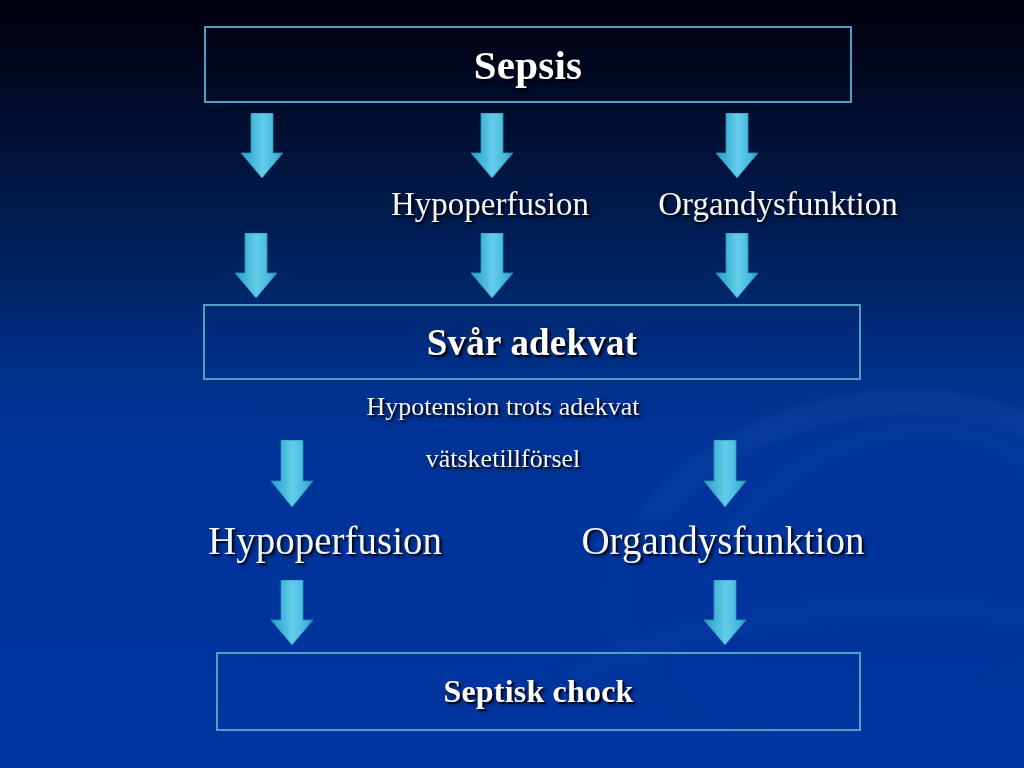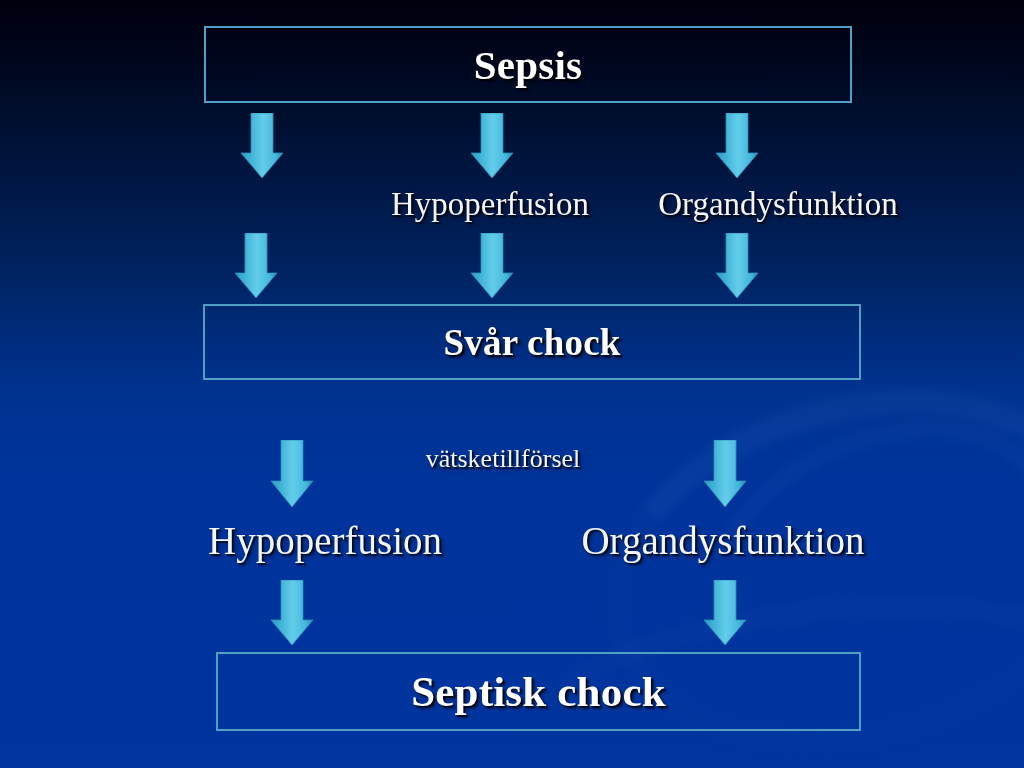--- a/index.html
+++ b/index.html
@@ -82,21 +82,21 @@
     letter-spacing: .2px;
     text-shadow: 2px 2px 1px rgba(0,0,0,.75), 3px 3px 3px rgba(0,0,0,.45);
   }
 
   #box-sepsis   { left: 196px; top: 26px;  width: 648px; height: 77px; margin-left: 8px; }
   #box-severe   { left: 203px; top: 304px; width: 658px; height: 76px; }
   #box-shock    { left: 216px; top: 652px; width: 645px; height: 79px; }
 
   #box-sepsis .box-title  { font-size: 41px; }
   #box-severe .box-title  { font-size: 37px; }
-  #box-shock  .box-title  { font-size: 43px; }
+  #box-shock  .box-title  { font-size: 32px; }
 
   
   .label {
     position: absolute;
     color: #f4f6fa;
     white-space: nowrap;
     transform: translateX(-50%);
     text-shadow: 2px 2px 1px rgba(0,0,0,.7), 3px 3px 4px rgba(0,0,0,.4);
   }
   .label.tier1 { font-size: 33px; }
@@ -171,23 +171,24 @@
         <polygon points="11,0 33,0 33,40 43,40 22,65 1,40 11,40" fill="url(#agrad)" stroke="#2b8fb8" stroke-width="0.8"></polygon>
       </svg>
   </div>
   <div class="arrow" style="left:737px; top:233px;">
     <svg width="44" height="66" viewBox="0 0 44 66">
         <polygon points="11,0 33,0 33,40 43,40 22,65 1,40 11,40" fill="url(#agrad)" stroke="#2b8fb8" stroke-width="0.8"></polygon>
       </svg>
   </div>
 
   <div class="box" id="box-severe">
-    <span class="box-title">Svår chock</span>
-  </div>
-
+    <span class="box-title">Svår adekvat</span>
+  </div>
+
+  <div class="label sub" id="lbl-sub-line1">Hypotension trots adekvat</div>
   <div class="label sub" id="lbl-sub-line2">vätsketillförsel</div>
 
   <div class="arrow" style="left:292px; top:440px;">
     <svg width="44" height="68" viewBox="0 0 44 68">
         <polygon points="11,0 33,0 33,41 43,41 22,67 1,41 11,41" fill="url(#agrad)" stroke="#2b8fb8" stroke-width="0.8"></polygon>
       </svg>
   </div>
   <div class="arrow" style="left:725px; top:440px;">
     <svg width="44" height="68" viewBox="0 0 44 68">
         <polygon points="11,0 33,0 33,41 43,41 22,67 1,41 11,41" fill="url(#agrad)" stroke="#2b8fb8" stroke-width="0.8"></polygon>

